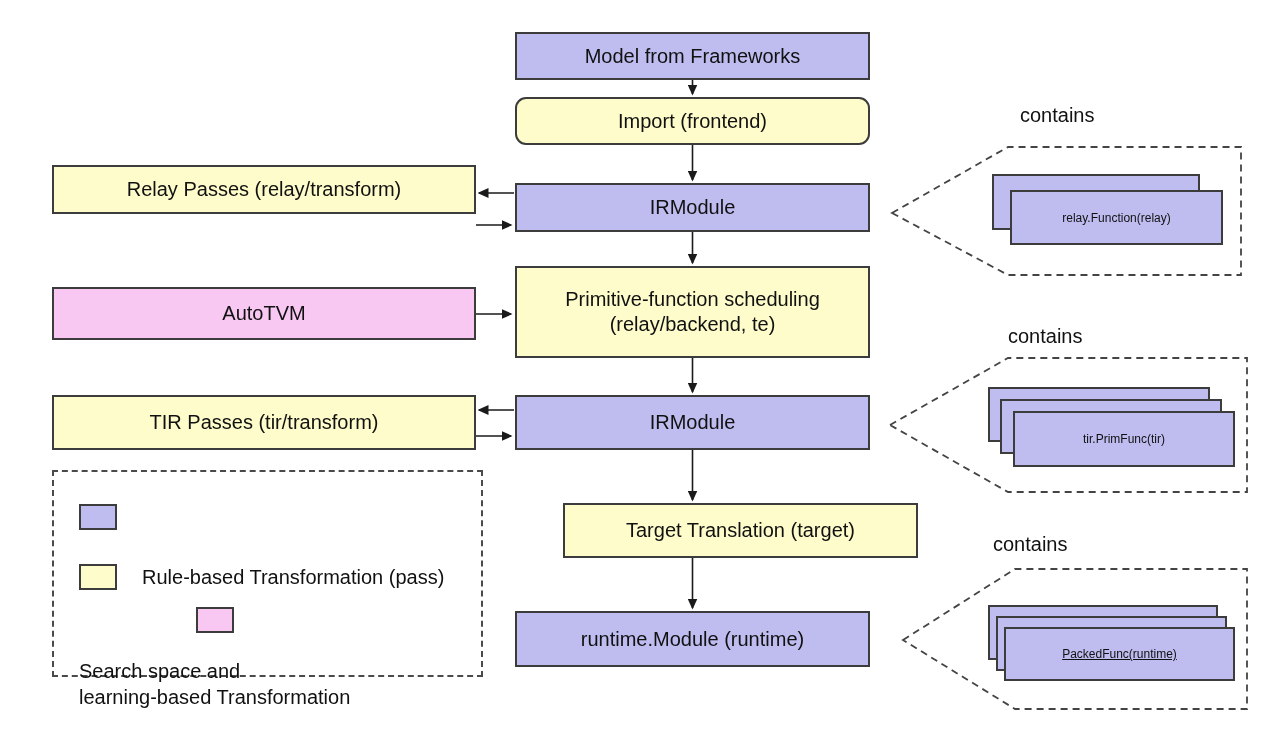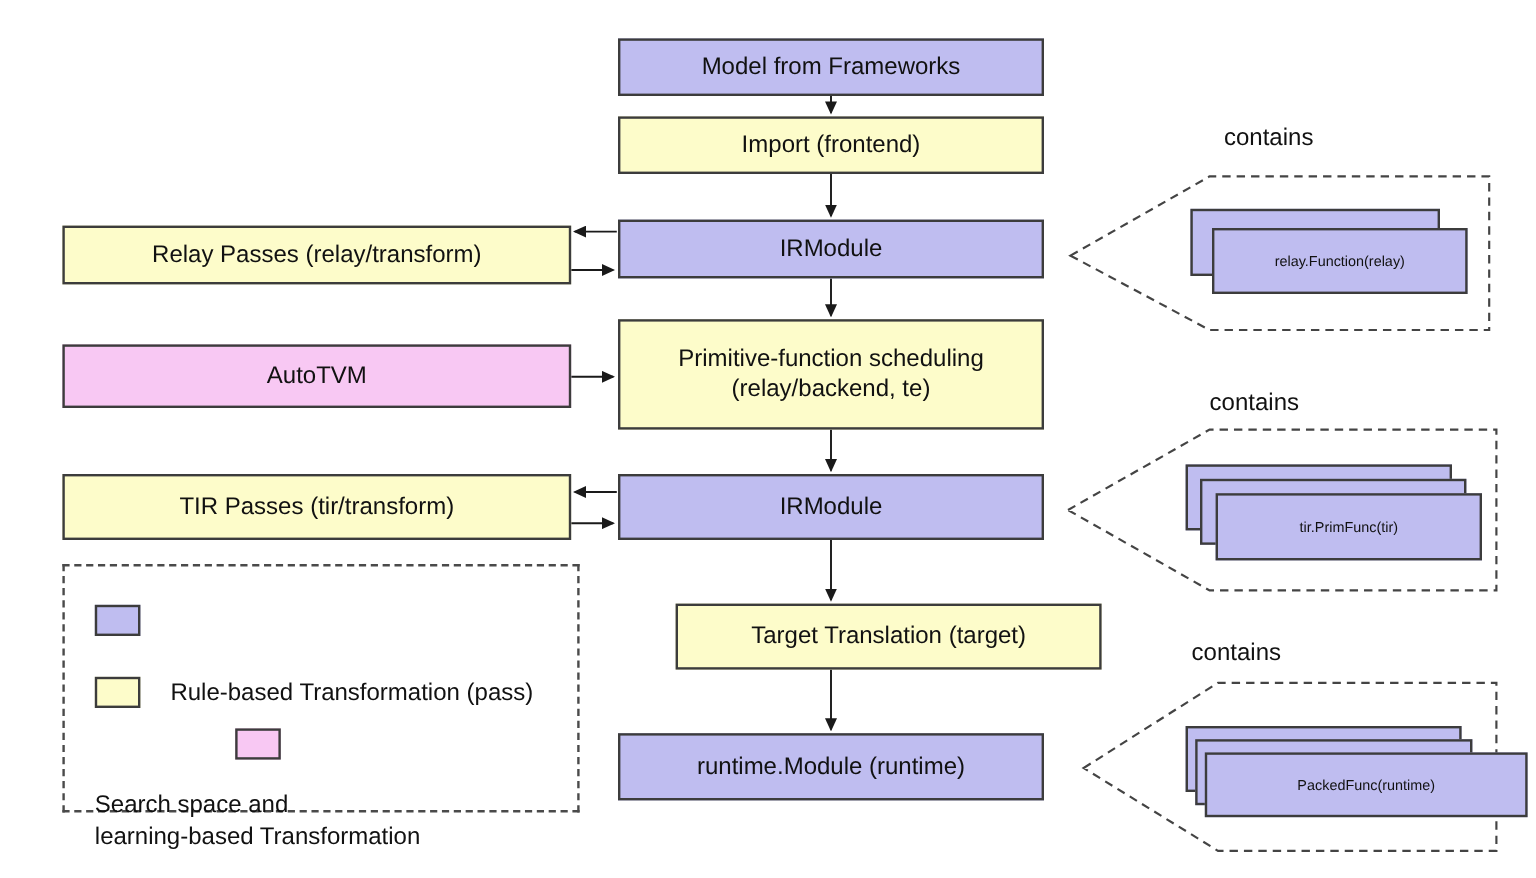--- a/index.html
+++ b/index.html
@@ -116,21 +116,21 @@
       <polygon points="892,213 1008,147 1241,147 1241,275 1008,275"></polygon>
       <polygon points="890,425 1008,358 1247,358 1247,492 1008,492"></polygon>
       <polygon points="903,640 1015,569 1247,569 1247,709 1015,709"></polygon>
     </g>
   </svg>
 
   <div class="box fill-data" style="left:515px; top:10px;  width:355px; height:48px;margin-top:22px;">
     <span>Model from Frameworks</span>
   </div>
 
-  <div class="box fill-pass" style="left:515px; top:97px;  width:355px; height:48px;">
+  <div class="box fill-pass" style="left:515px; top:97px;  width:355px; height:48px;border-radius:11px;">
     <span>Import (frontend)</span>
   </div>
 
   <div class="box fill-data" style="left:515px; top:183px; width:355px; height:49px;">
     <span>IRModule</span>
   </div>
 
   <div class="box fill-pass" style="left:515px; top:266px; width:355px; height:92px;">
     <span>Primitive-function scheduling</span>
     <span>(relay/backend, te)</span>
@@ -141,21 +141,21 @@
   </div>
 
   <div class="box fill-pass" style="left:515px; top:503px; width:355px; height:55px;margin-left:48px;">
     <span>Target Translation (target)</span>
   </div>
 
   <div class="box fill-data" style="left:515px; top:611px; width:355px; height:56px;text-align:center;">
     <span>runtime.Module (runtime)</span>
   </div>
 
-  <div class="box fill-pass" style="left:52px; top:188px; width:424px; height:49px;">
+  <div class="box fill-pass" style="left:52px; top:165px; width:424px; height:49px;">
     <span>Relay Passes (relay/transform)</span>
   </div>
 
   <div class="box fill-pass" style="left:52px; top:395px; width:424px; height:55px;">
     <span>TIR Passes (tir/transform)</span>
   </div>
 
   <div class="box fill-search" style="left:52px; top:287px; width:424px; height:53px;">
     <span>AutoTVM</span>
   </div>
@@ -169,21 +169,21 @@
   <div class="contains-label" style="left:1008px; top:325px;">contains</div>
   <div class="stack-box" style="left:988px; top:387px; width:222px; height:55px;"></div>
   <div class="stack-box" style="left:1000px; top:399px; width:222px; height:55px;"></div>
   <div class="stack-box" style="left:1013px; top:411px; width:222px; height:56px;">
     <span>tir.PrimFunc(tir)</span>
   </div>
 
   <div class="contains-label" style="left:993px; top:533px;">contains</div>
   <div class="stack-box" style="left:988px; top:605px; width:230px; height:55px;"></div>
   <div class="stack-box" style="left:996px; top:616px; width:231px; height:55px;"></div>
-  <div class="stack-box" style="left:1004px; top:627px; width:269px; height:54px;">
+  <div class="stack-box" style="left:1004px; top:627px; width:231px; height:54px;text-decoration:underline;">
     <span>PackedFunc(runtime)</span>
   </div>
 
   <div class="legend">
     <div class="legend-row" style="top:32px;">
       <span class="swatch" style="background:var(--c-data);"></span>
     </div>
     <div class="legend-row" style="top:92px;text-align:right;">
       <span class="swatch" style="background:var(--c-pass);"></span>
       <span class="legend-text">Rule-based Transformation (pass)</span>

